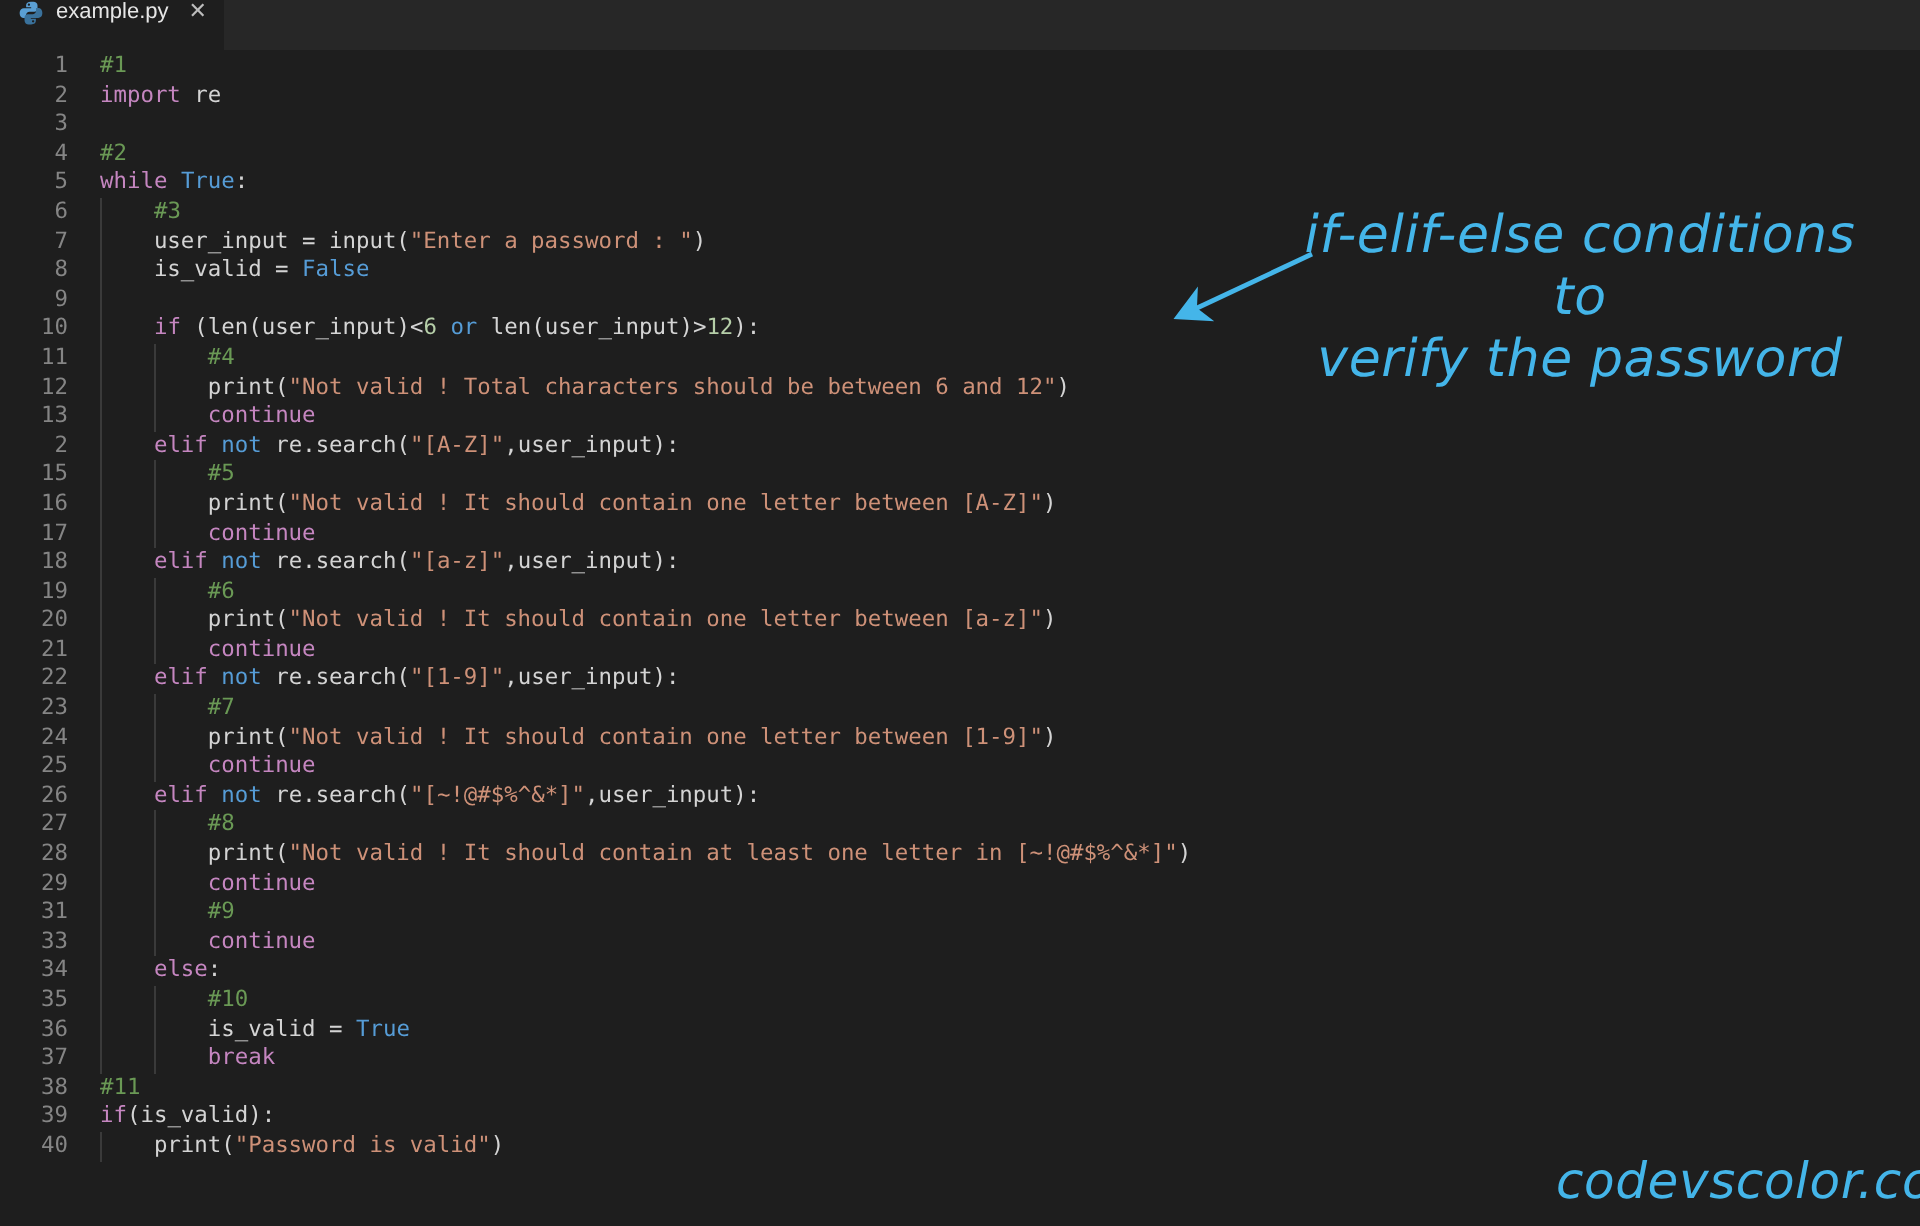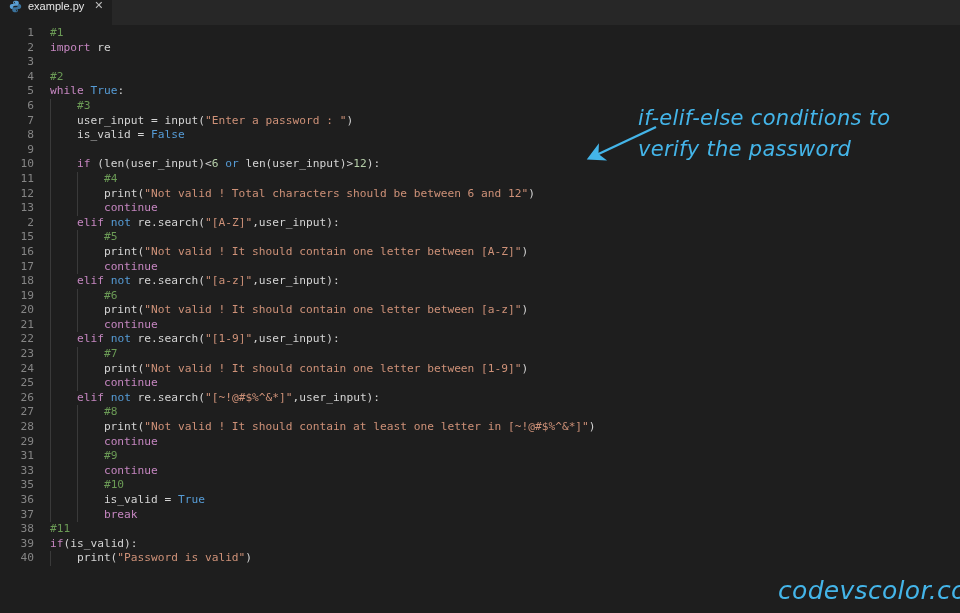--- a/index.html
+++ b/index.html
@@ -31,23 +31,23 @@
   .code{white-space:pre;}
   .guide{position:absolute;top:0;bottom:0;width:1px;background:#3a3a3a;}
   .t-c{color:#6a9955}   
   .t-k{color:#c586c0}   
   .t-b{color:#569cd6}   
   .t-s{color:#ce9178}   
   .t-n{color:#b5cea8}   
   .t-p{color:#d4d4d4}   
   
   .annotation{
-    position:absolute;left:638px;top:103px;width:304px;
+    position:absolute;left:638px;top:103px;width:304px;text-align:center;
     font-family:"DejaVu Sans", sans-serif;font-style:italic;font-weight:500;
-    font-size:21px;line-height:31px;color:#44b5e9;letter-spacing:.3px;
+    font-size:26px;line-height:31px;color:#44b5e9;letter-spacing:.3px;
   }
   .watermark{
     position:absolute;left:778px;top:576px;
     font-family:"DejaVu Sans", sans-serif;font-style:italic;font-weight:500;
     font-size:25px;color:#44b5e9;letter-spacing:.3px;
   }
   svg.overlay{position:absolute;left:0;top:0;pointer-events:none;}
 </style>
 </head>
 <body>
@@ -91,20 +91,21 @@
       <div class="row"><span class="ln">22</span><span class="guide" style="left: 50px;"></span><span class="code"><span class="t-p">    </span><span class="t-k">elif</span><span class="t-p"> </span><span class="t-b">not</span><span class="t-p"> re.search(</span><span class="t-s">"[1-9]"</span><span class="t-p">,user_input):</span></span></div>
       <div class="row"><span class="ln">23</span><span class="guide" style="left: 50px;"></span><span class="guide" style="left: 77px;"></span><span class="code"><span class="t-p">        </span><span class="t-c">#7</span></span></div>
       <div class="row"><span class="ln">24</span><span class="guide" style="left: 50px;"></span><span class="guide" style="left: 77px;"></span><span class="code"><span class="t-p">        print(</span><span class="t-s">"Not valid ! It should contain one letter between [1-9]"</span><span class="t-p">)</span></span></div>
       <div class="row"><span class="ln">25</span><span class="guide" style="left: 50px;"></span><span class="guide" style="left: 77px;"></span><span class="code"><span class="t-p">        </span><span class="t-k">continue</span></span></div>
       <div class="row"><span class="ln">26</span><span class="guide" style="left: 50px;"></span><span class="code"><span class="t-p">    </span><span class="t-k">elif</span><span class="t-p"> </span><span class="t-b">not</span><span class="t-p"> re.search(</span><span class="t-s">"[~!@#$%^&amp;*]"</span><span class="t-p">,user_input):</span></span></div>
       <div class="row"><span class="ln">27</span><span class="guide" style="left: 50px;"></span><span class="guide" style="left: 77px;"></span><span class="code"><span class="t-p">        </span><span class="t-c">#8</span></span></div>
       <div class="row"><span class="ln">28</span><span class="guide" style="left: 50px;"></span><span class="guide" style="left: 77px;"></span><span class="code"><span class="t-p">        print(</span><span class="t-s">"Not valid ! It should contain at least one letter in [~!@#$%^&amp;*]"</span><span class="t-p">)</span></span></div>
       <div class="row"><span class="ln">29</span><span class="guide" style="left: 50px;"></span><span class="guide" style="left: 77px;"></span><span class="code"><span class="t-p">        </span><span class="t-k">continue</span></span></div>
       <div class="row"><span class="ln">31</span><span class="guide" style="left: 50px;"></span><span class="guide" style="left: 77px;"></span><span class="code"><span class="t-p">        </span><span class="t-c">#9</span></span></div>
       <div class="row"><span class="ln">33</span><span class="guide" style="left: 50px;"></span><span class="guide" style="left: 77px;"></span><span class="code"><span class="t-p">        </span><span class="t-k">continue</span></span></div>
+      <div class="row"><span class="ln">34</span><span class="guide" style="left: 50px;"></span><span class="code"><span class="t-p">    </span><span class="t-k">else</span><span class="t-p">:</span></span></div>
       <div class="row"><span class="ln">35</span><span class="guide" style="left: 50px;"></span><span class="guide" style="left: 77px;"></span><span class="code"><span class="t-p">        </span><span class="t-c">#10</span></span></div>
       <div class="row"><span class="ln">36</span><span class="guide" style="left: 50px;"></span><span class="guide" style="left: 77px;"></span><span class="code"><span class="t-p">        is_valid = </span><span class="t-b">True</span></span></div>
       <div class="row"><span class="ln">37</span><span class="guide" style="left: 50px;"></span><span class="guide" style="left: 77px;"></span><span class="code"><span class="t-p">        </span><span class="t-k">break</span></span></div>
       <div class="row"><span class="ln">38</span><span class="code"><span class="t-c">#11</span></span></div>
       <div class="row"><span class="ln">39</span><span class="code"><span class="t-k">if</span><span class="t-p">(is_valid):</span></span></div>
       <div class="row"><span class="ln">40</span><span class="guide" style="left: 50px;"></span><span class="code"><span class="t-p">    print(</span><span class="t-s">"Password is valid"</span><span class="t-p">)</span></span></div>
     </div>
 </div>
 
 <div class="annotation">

